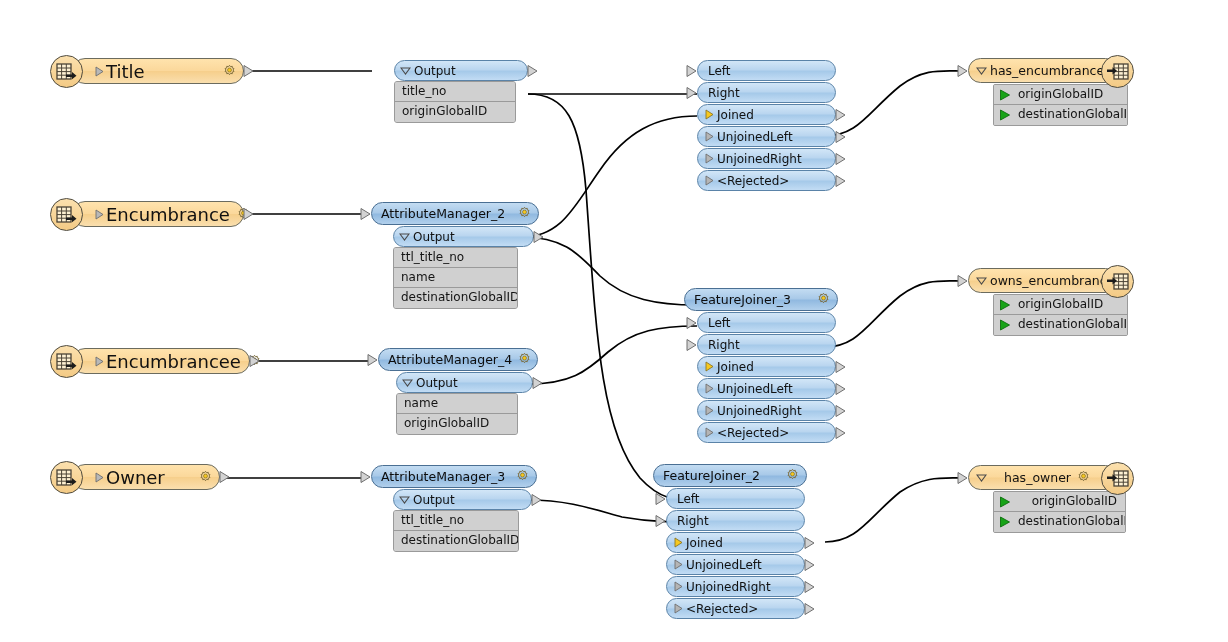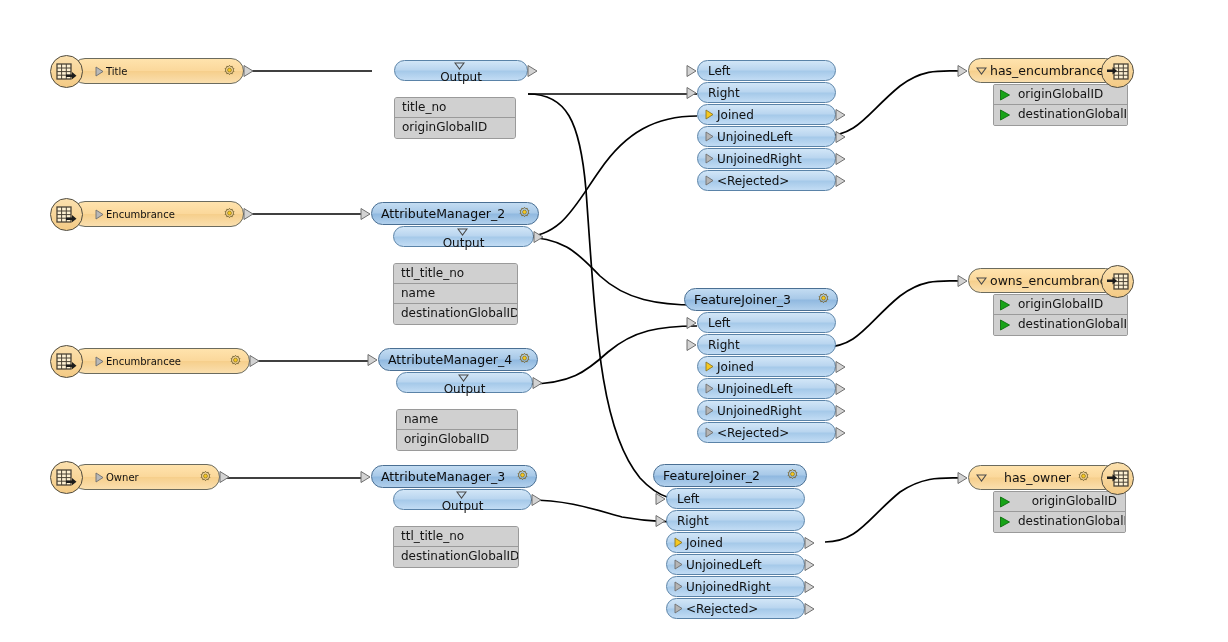--- a/index.html
+++ b/index.html
@@ -35,21 +35,21 @@
     height: 26px;
     border: 1.3px solid #6b6b5e;
     border-radius: 13px;
     background: linear-gradient(to bottom, #ffe3ad 0%, #fbd89b 48%, #f6cf8c 52%, #fadfae 100%);
     display: flex;
     align-items: center;
     padding: 0 6px 0 22px;
     white-space: nowrap;
   }
   .reader-label {
-    font-size: 10px;
+    font-size: 18px;
     color: #111;
     flex: 1 1 auto;
     padding-right: 6px;
   }
   .reader-disc {
     position: absolute;
     left: 0; top: -3px;
     width: 33px; height: 33px;
     border-radius: 50%;
     border: 1.6px solid #4f4a3c;
@@ -93,26 +93,26 @@
     border: 1.1px solid #5a83a8;
     border-radius: 10.5px;
     background: linear-gradient(to bottom, #d2e6f7 0%, #b9d5ef 47%, #a5c9e9 53%, #c2dcf4 100%);
     display: flex;
     align-items: center;
     padding: 0 8px 0 7px;
     white-space: nowrap;
     font-size: 12px;
     color: #111;
   }
-  .port.output-port { padding-left: 5px; flex-direction: column; }
+  .port.output-port { padding-left: 5px; }
   .port-label { padding-left: 3px; }
 
   
   .attr-list {
-    margin-top: 16px;
+    margin-top: 0;
     border: 1px solid #9a9a9a;
     background: #cfcfcf;
     border-radius: 3px;
     overflow: hidden;
   }
   .attr-row {
     height: 20px;
     line-height: 19px;
     font-size: 12px;
     color: #141414;

